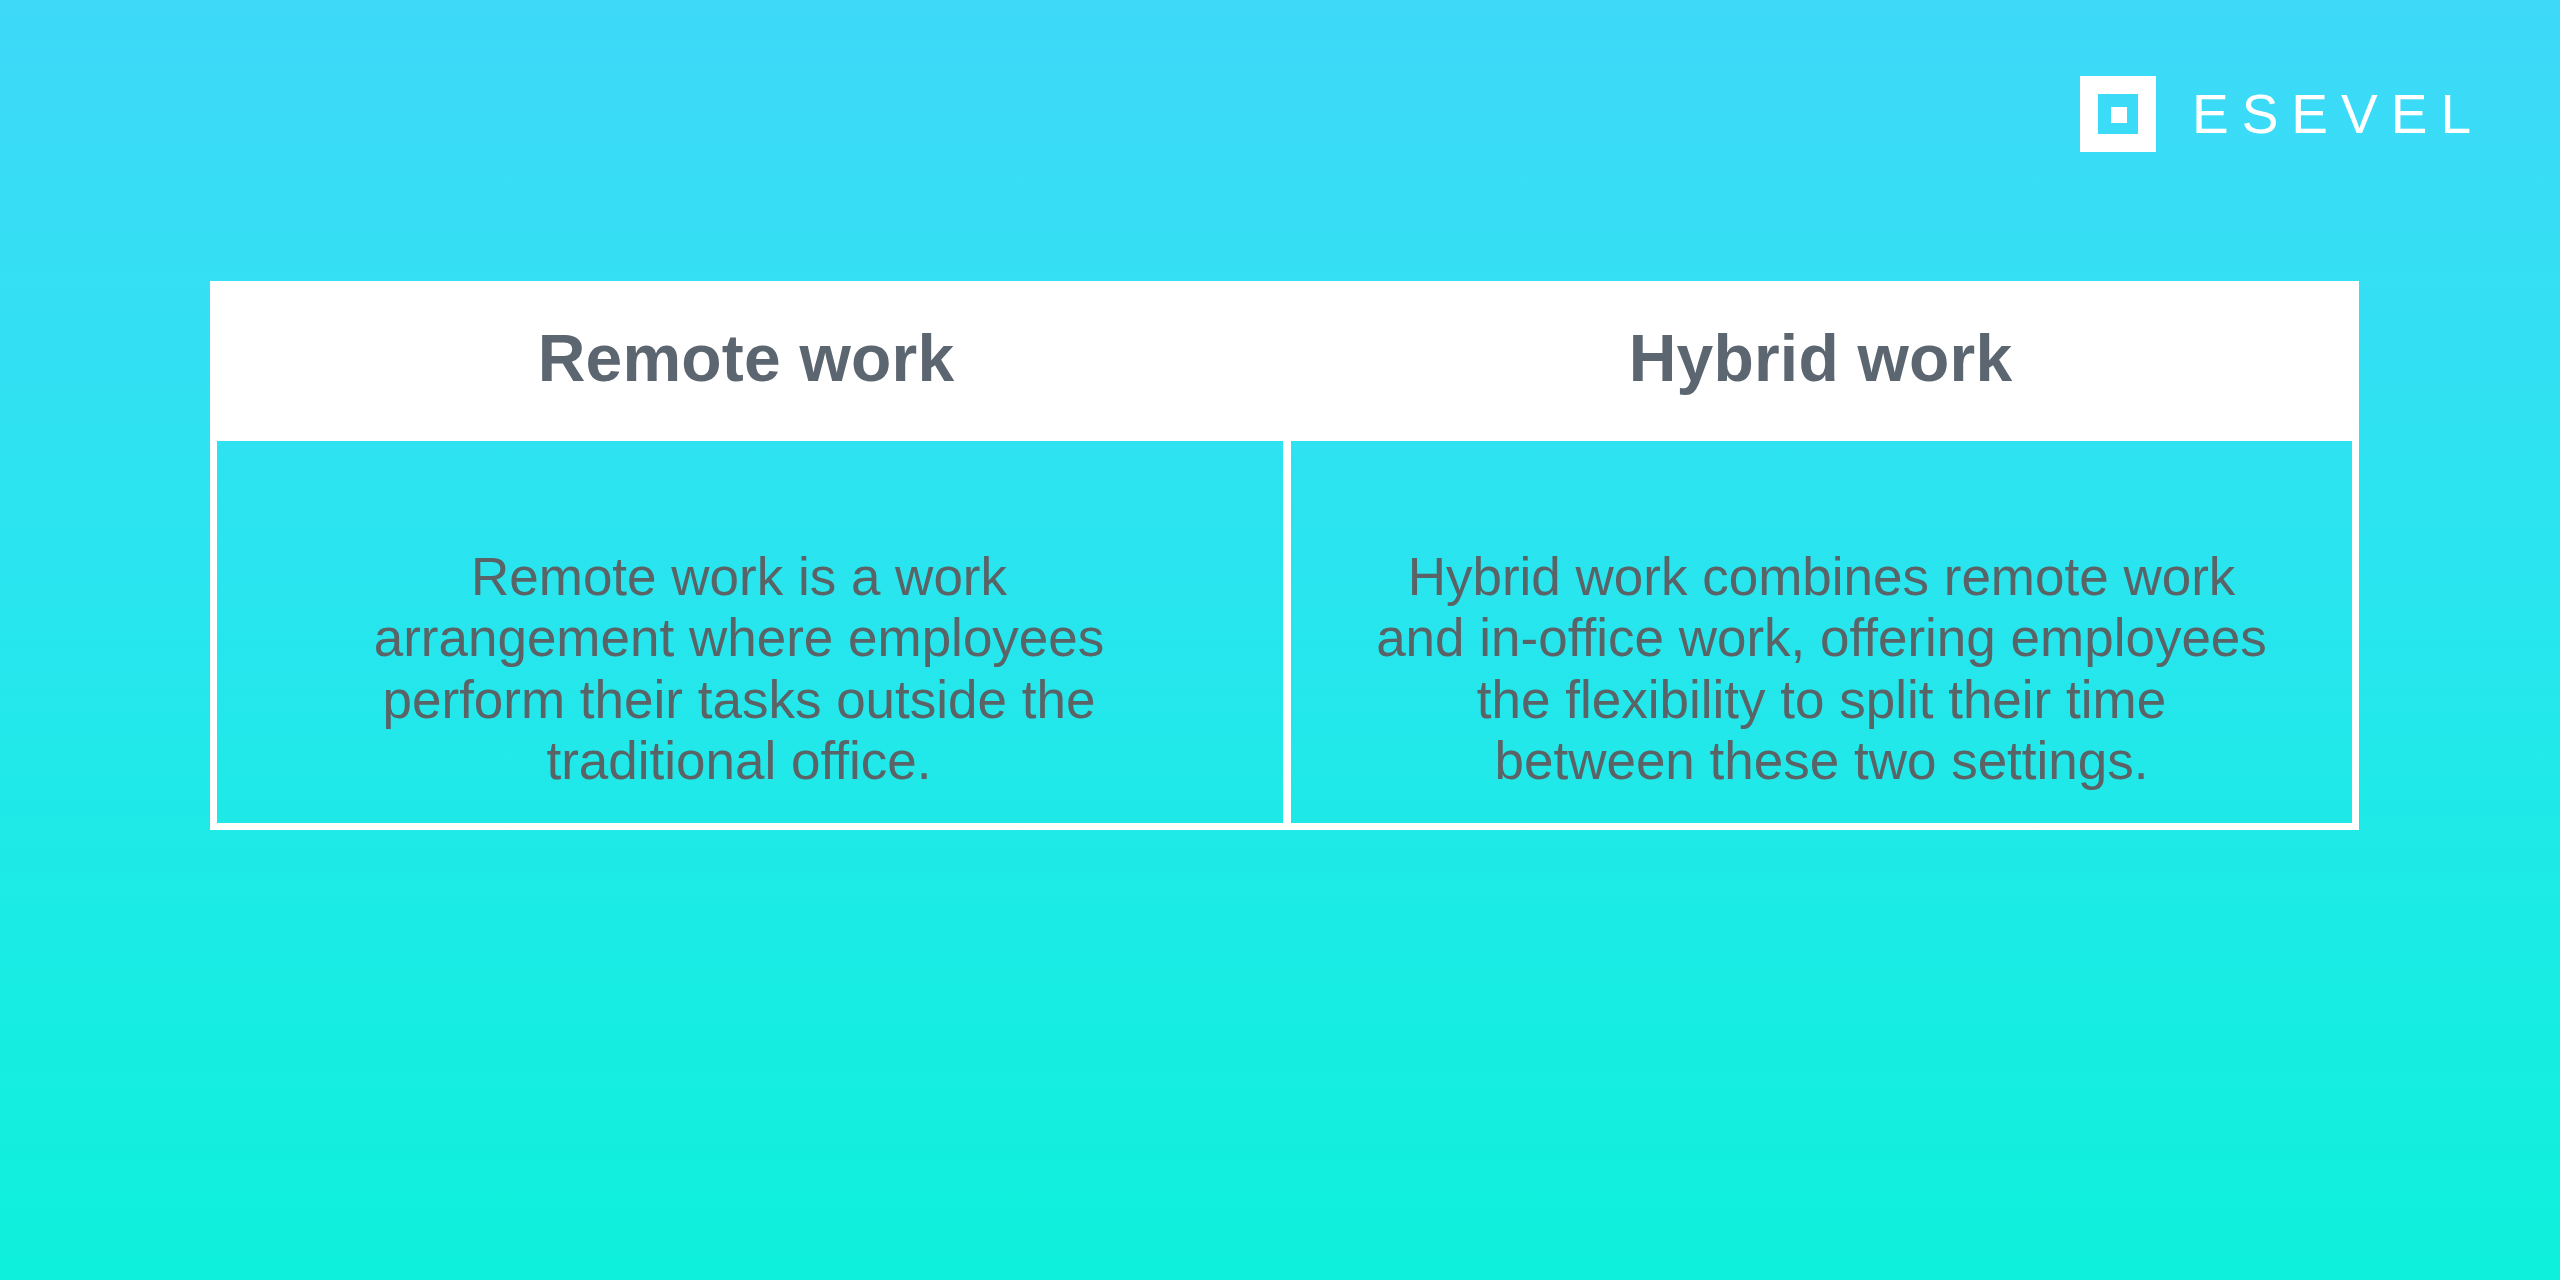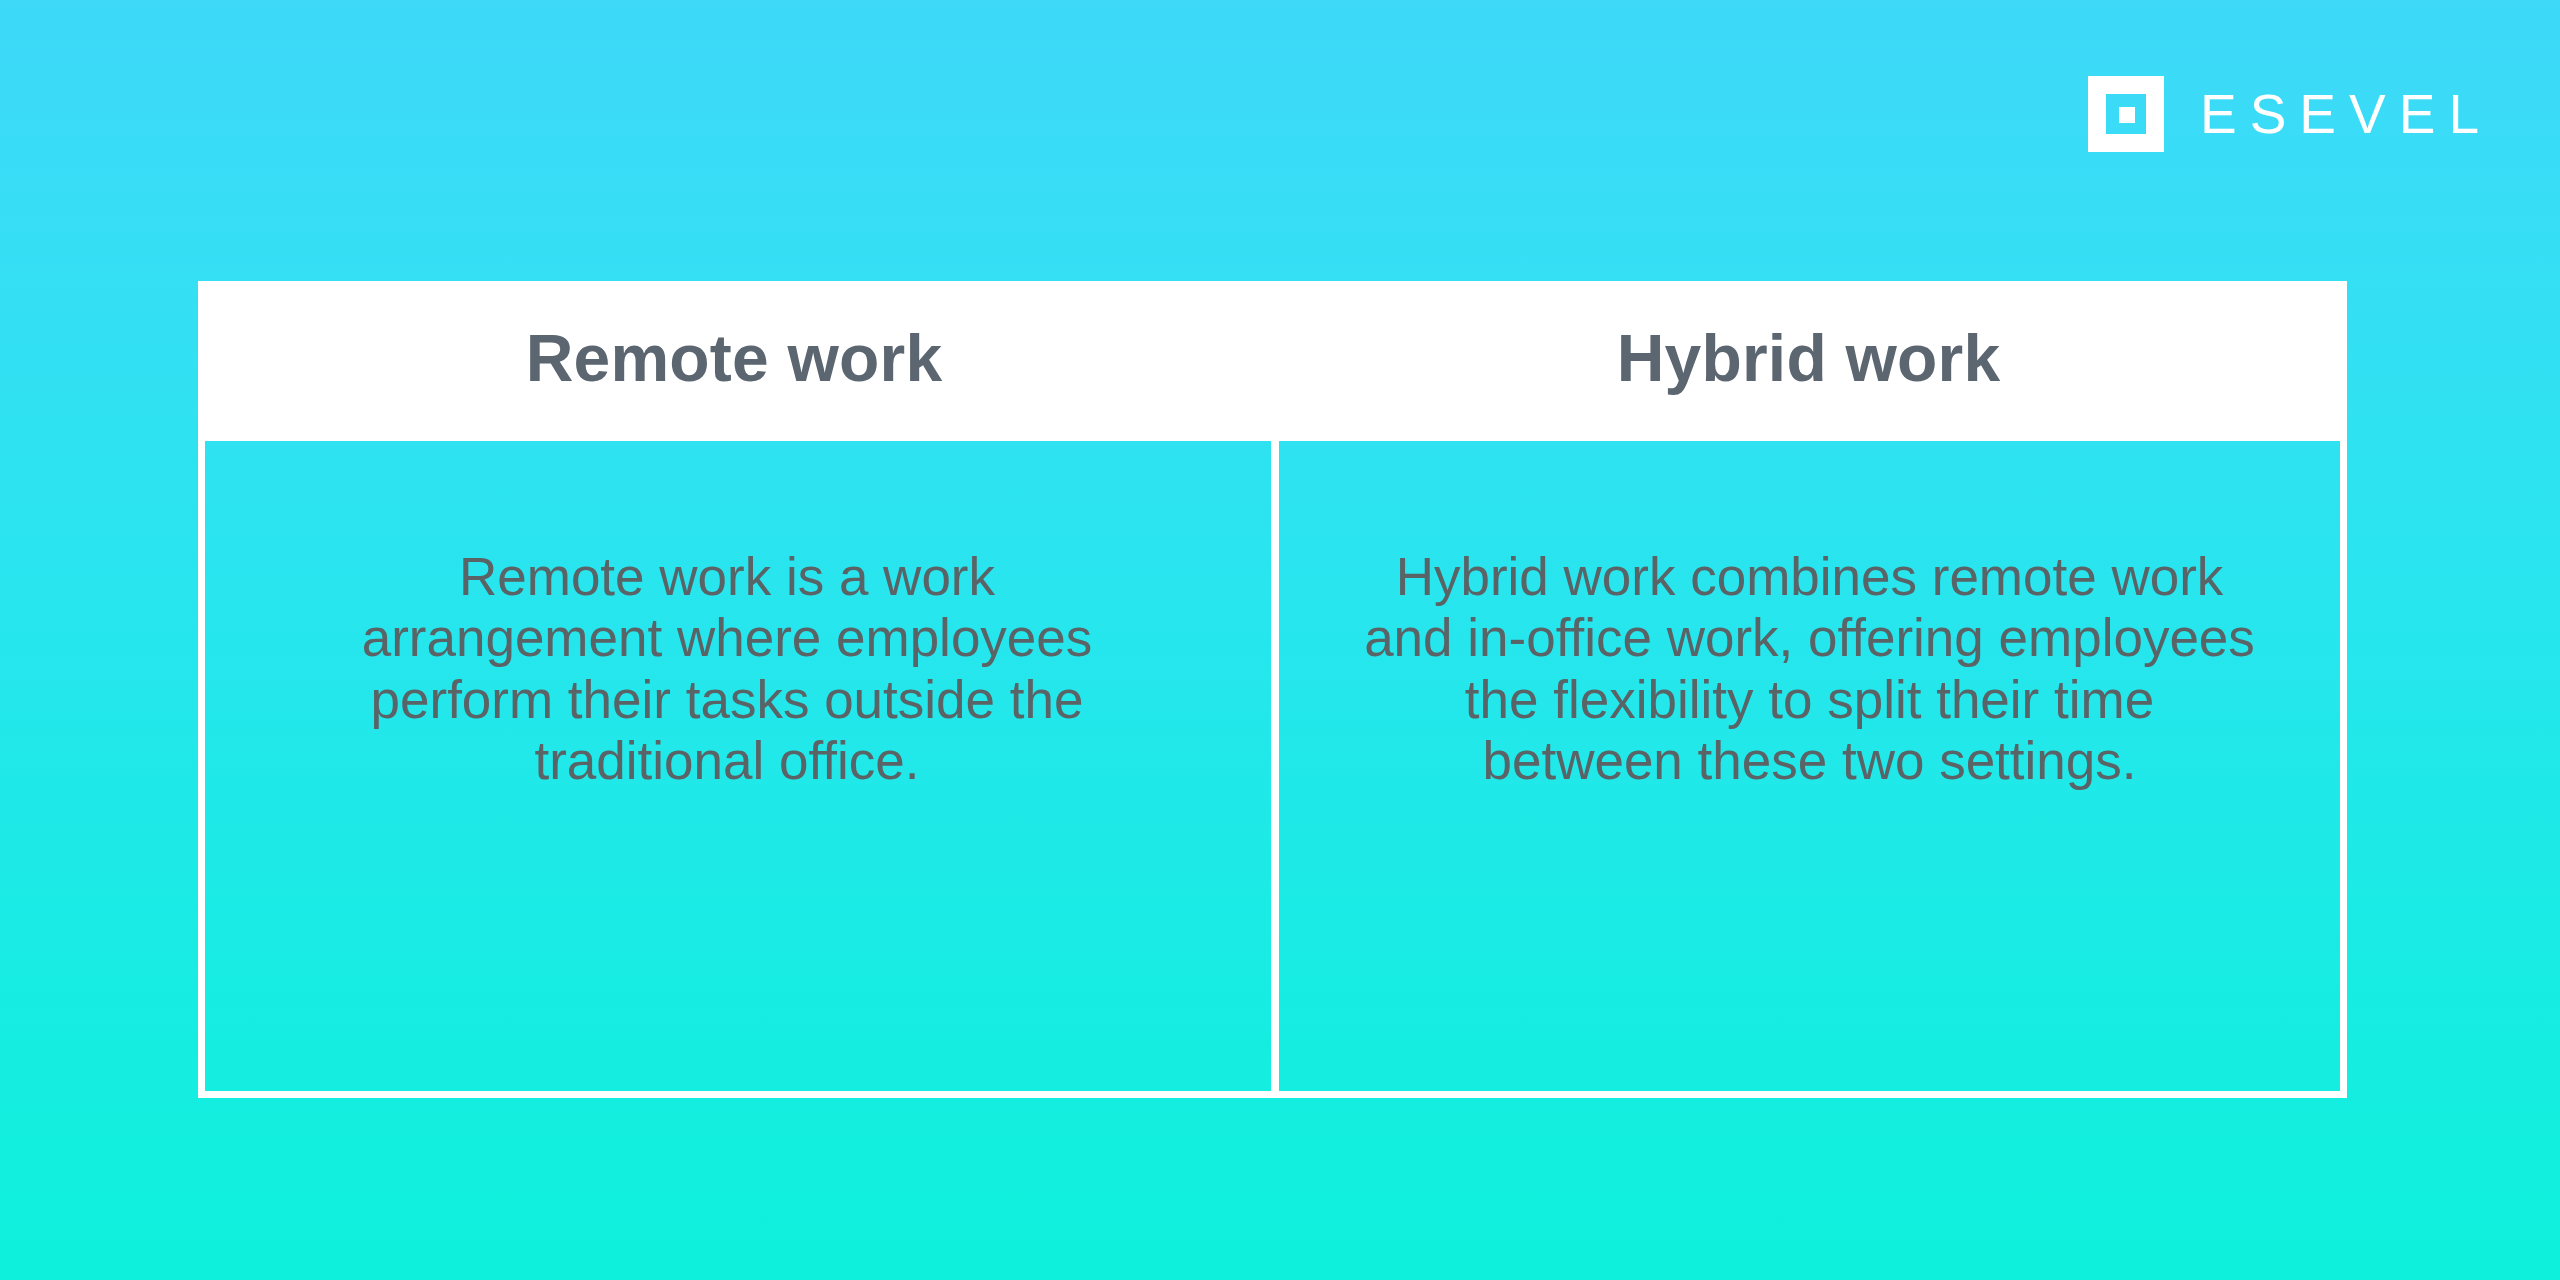--- a/index.html
+++ b/index.html
@@ -24,21 +24,21 @@
         #26E6ED 50%,
         #18ECE3 76%,
         #0EF0DB 100%);
     overflow: hidden;
   }
 
   
   #brand {
     position: absolute;
     top: 76px;
-    right: 68px;
+    right: 76px;
     display: flex;
     align-items: center;
     gap: 34px;
   }
   #logo-mark {
     width: 76px;
     height: 76px;
     display: block;
     flex: 0 0 auto;
   }
@@ -48,24 +48,24 @@
     line-height: 1;
     font-weight: 400;
     letter-spacing: 13px;
     padding-left: 2px;
     white-space: nowrap;
   }
 
   
   #table {
     position: absolute;
-    left: 198px;
+    left: 210px;
     top: 281px;
     width: 2149px;
-    height: 817px;
+    height: 549px;
     display: flex;
     flex-direction: column;
   }
 
   .t-head {
     display: flex;
     height: 153px;
     background: #FFFFFF;
     flex: 0 0 auto;
   }

